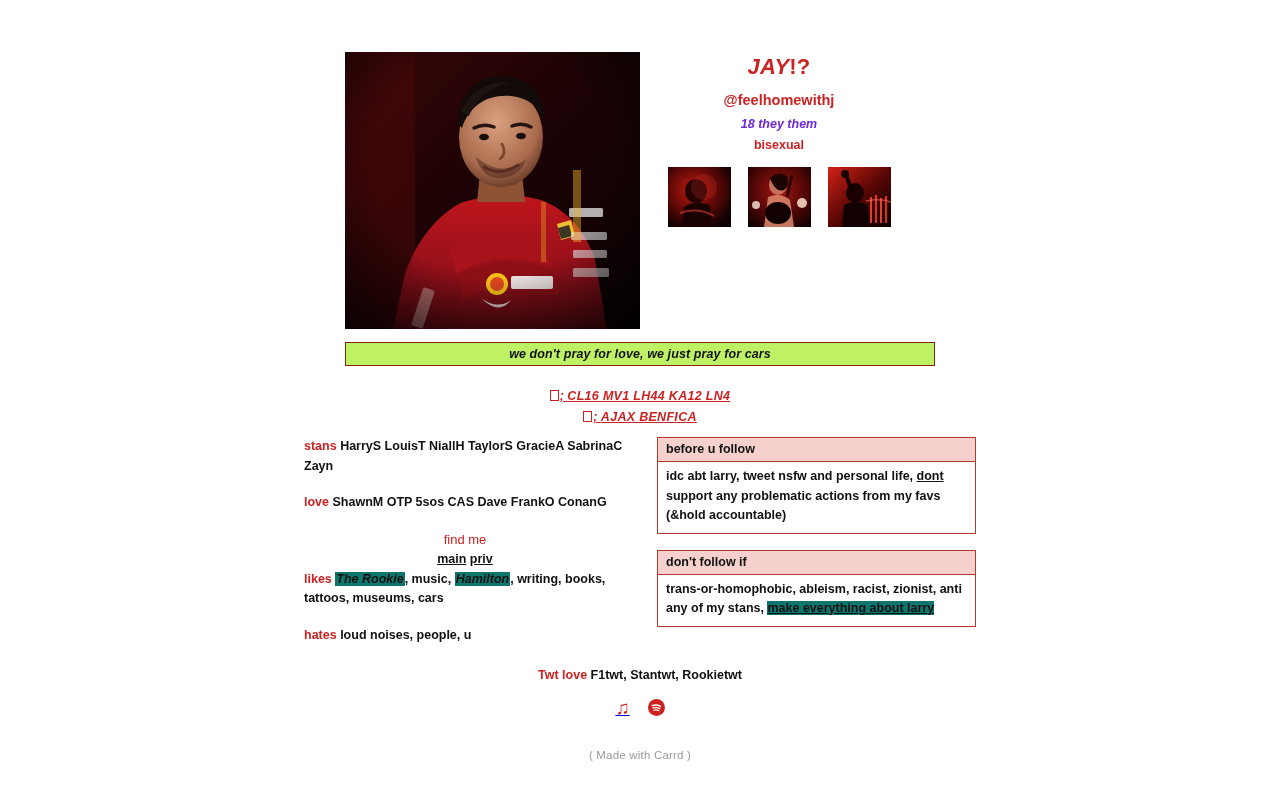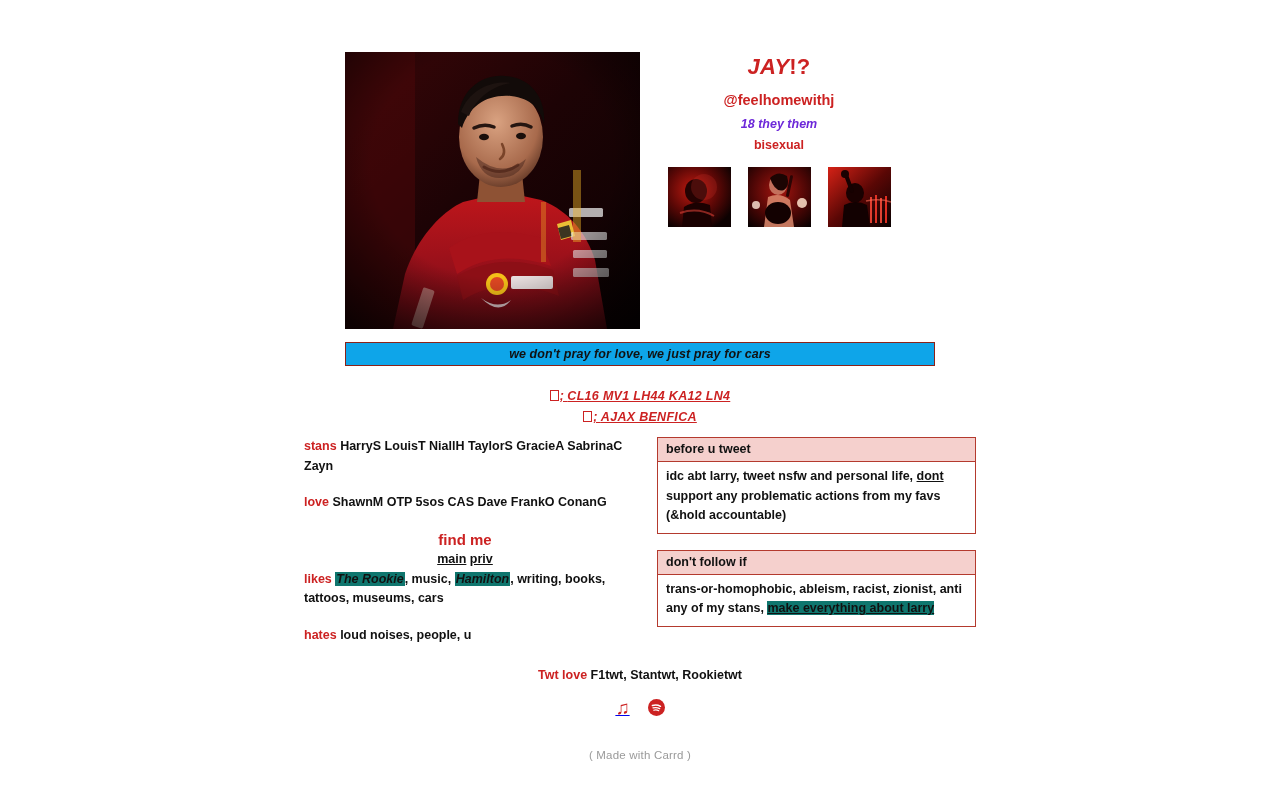--- a/index.html
+++ b/index.html
@@ -47,21 +47,21 @@
     display: flex; justify-content: center; gap: 17px;
   }
   .thumb { width: 63px; height: 60px; overflow: hidden; background: #150203; }
   .thumb svg { display: block; width: 100%; height: 100%; }
 
   
   .quote-banner {
     position: absolute; left: 345px; top: 342px;
     width: 590px; height: 24px;
     border: 1px solid #8b2218;
-    background: #0ea5e9;
+    background: #bef264;
     display: flex; align-items: center; justify-content: center;
   }
   .quote-text {
     font-size: 12.5px; font-weight: bold; font-style: italic; color: #111111;
     letter-spacing: .1px;
   }
 
   
   .links { position: absolute; left: 0; top: 385px; width: 1280px; text-align: center; }
   .link-line { line-height: 19px; margin: 0; }
@@ -82,21 +82,21 @@
   .field { font-size: 12.5px; line-height: 19.5px; color: #111111; font-weight: bold; }
   .field + .field { margin-top: 17px; }
   .flabel { color: #cc2222; font-weight: bold; }
   .fvalue { color: #111111; font-weight: bold; }
   .title-hl {
     font-style: italic; background: #0f766e; color: #111111; font-weight: bold;
     padding: 0 1px;
   }
 
   .findme-block { margin-top: 17px; text-align: center; padding-right: 8px; }
-  .findme-label { font-size: 15px; font-weight: bold; color: #cc2222; line-height: 19.5px; }
+  .findme-label { font-size: 13px; font-weight: normal; color: #cc2222; line-height: 19.5px; }
   .findme-links { font-size: 12.5px; font-weight: bold; color: #111111; line-height: 19.5px; margin-top: 1px; }
   .findme-links a { color: #111111; text-decoration: underline; }
 
   
   .card { border: 1px solid #b43a2e; background: #ffffff; }
   .card + .card { margin-top: 16px; }
   .card-head {
     background: #f5d0cd; border-bottom: 1px solid #b43a2e;
     font-size: 12.5px; font-weight: bold; color: #111111;
     padding: 4px 8px 5px 8px; line-height: 14px;
@@ -299,21 +299,21 @@
     </div>
 
     <div class="field">
       <span class="flabel">hates</span>
       <span class="fvalue">loud noises, people, u</span>
     </div>
   </div>
 
   <div class="col-right">
     <div class="card">
-      <div class="card-head">before u tweet</div>
+      <div class="card-head">before u follow</div>
       <div class="card-body"><span>idc abt larry, tweet nsfw and personal life, </span><span class="u">dont</span><span> support any problematic actions from my favs (&amp;hold accountable)</span></div>
     </div>
 
     <div class="card">
       <div class="card-head">don't follow if</div>
       <div class="card-body"><span>trans-or-homophobic, ableism, racist, zionist, anti any of my stans, </span><span class="u-hl">make everything about larry</span><span></span></div>
     </div>
   </div>
 
   <div class="twt">

